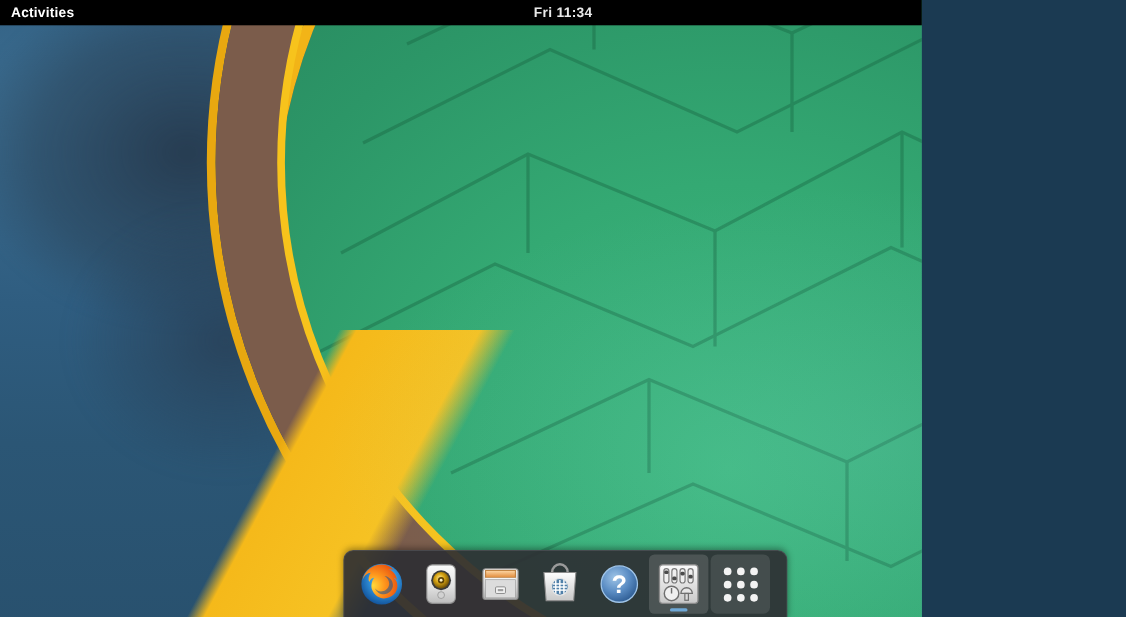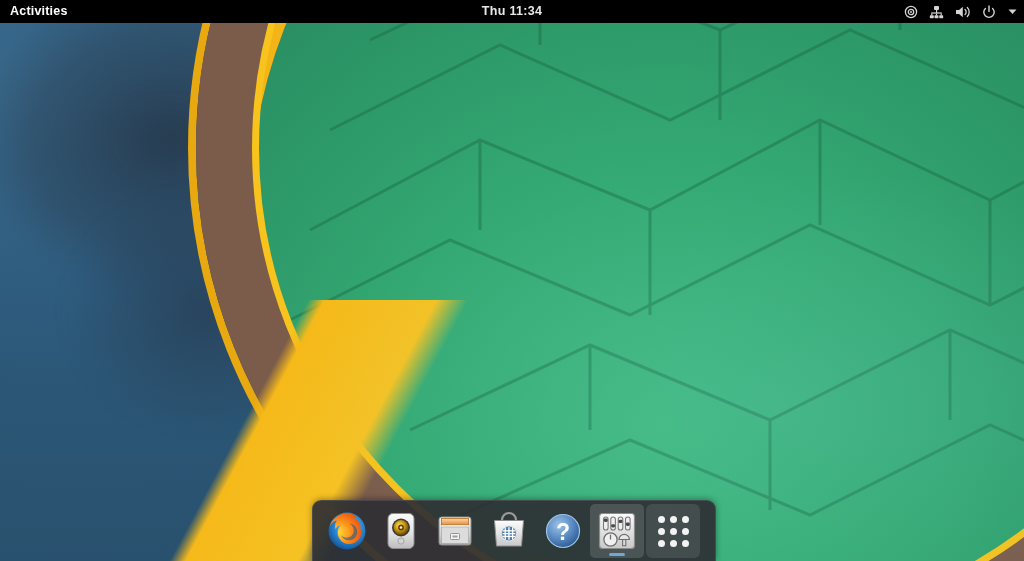--- a/index.html
+++ b/index.html
@@ -2,21 +2,21 @@
 <html><head>
 <meta charset="utf-8">
 <style>
   * { margin:0; padding:0; box-sizing:border-box; }
   html, body {
     width:1024px; height:561px; overflow:hidden;
     font-family:"Liberation Sans", sans-serif;
     background:#1b3a52;
   }
   #screen {
-    position:relative; width:1024px; height:561px; overflow:hidden;
+    position:relative; width:838px; height:561px; overflow:hidden;
   }
 
   
   #wallpaper {
     position:absolute; left:0; top:0; width:1024px; height:561px;
     overflow:hidden;
     background:
       radial-gradient(120% 90% at 8% 18%, #3c6d90 0%, #2f5d80 35%, #2b5675 60%, #28506d 100%);
   }
   
@@ -195,21 +195,21 @@
     <div class="wp-road"></div>
     <div class="wp-road-edge-in"></div>
 
     <div class="wp-yellow-ll"></div>
     <div class="wp-haze"></div>
   </div>
 
   <div id="topbar">
     <div id="activities">Activities</div>
 
-    <div id="clock">Thu 11:34</div>
+    <div id="clock">Fri 11:34</div>
 
     <div id="status-area">
       <span class="sicon">
         <svg width="14" height="14" viewBox="0 0 14 14" fill="none" stroke="#e6e6e6" stroke-width="1.3">
           <circle cx="7" cy="7" r="5.6"></circle>
           <circle cx="7" cy="7" r="2.7"></circle>
           <circle cx="7" cy="7" r="1" fill="#e6e6e6" stroke="none"></circle>
         </svg>
       </span>
       <span class="sicon">

